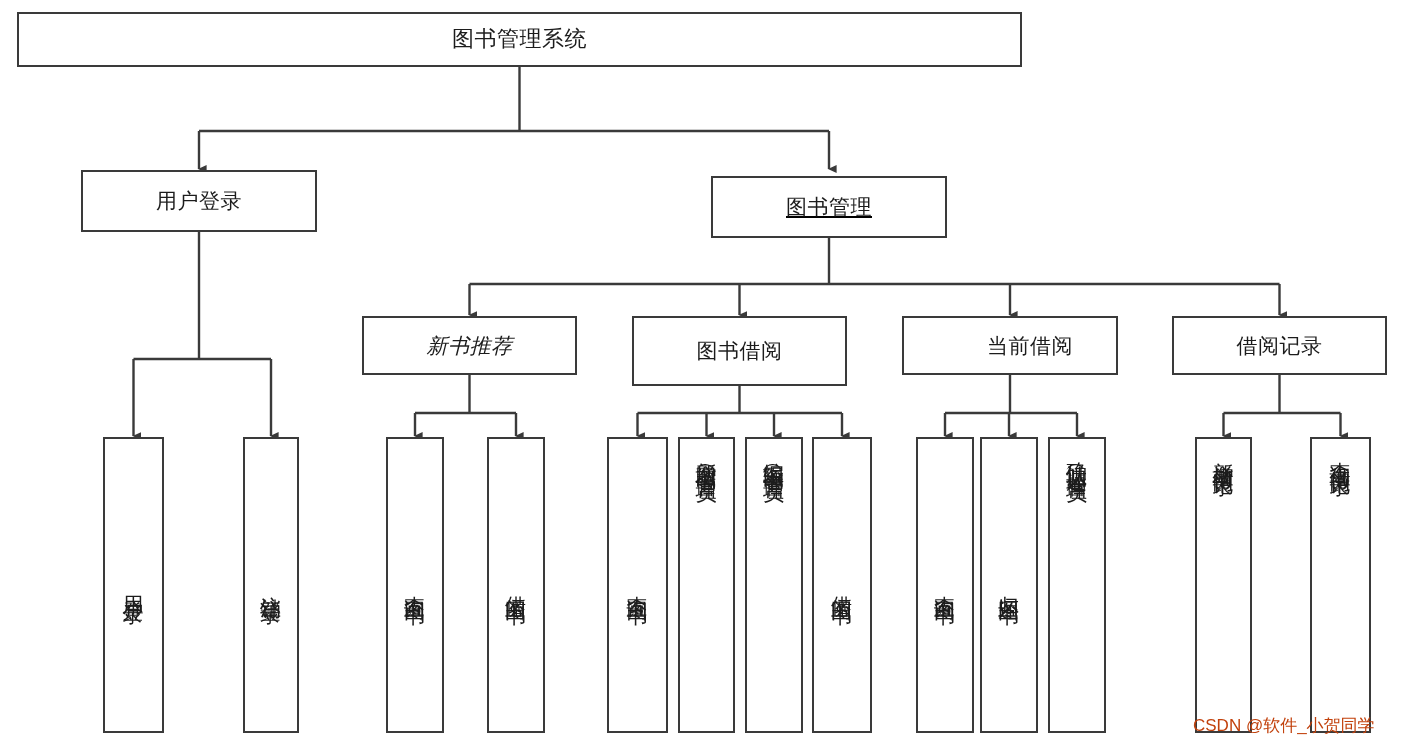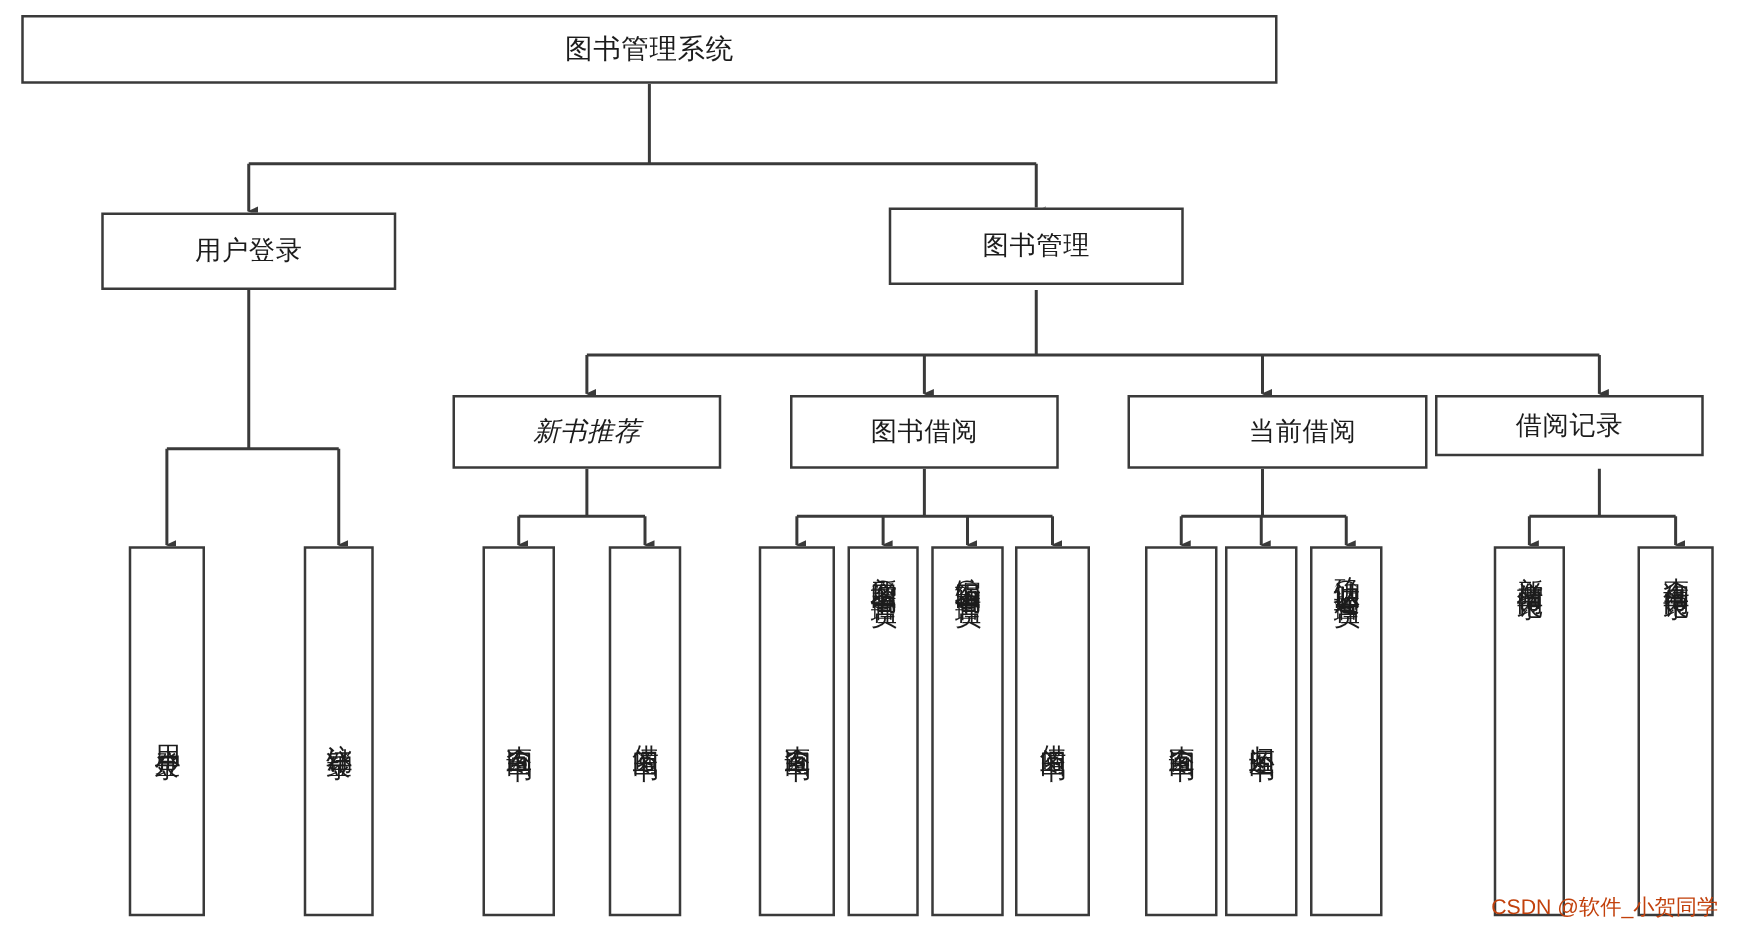--- a/index.html
+++ b/index.html
@@ -120,33 +120,33 @@
       </g>
   </svg>
 
   <div id="nodes-layer">
       <div class="node-box horizontal root" style="left: 17px; top: 12px; width: 1005px; height: 55px;">
         <span class="node-label">图书管理系统</span>
       </div>
       <div class="node-box horizontal" style="left: 81px; top: 170px; width: 236px; height: 62px;">
         <span class="node-label">用户登录</span>
       </div>
-      <div class="node-box horizontal" style="left: 711px; top: 166px; width: 236px; height: 62px;">
+      <div class="node-box horizontal" style="left: 711px; top: 176px; width: 236px; height: 62px; text-decoration: underline;">
         <span class="node-label">图书管理</span>
       </div>
       <div class="node-box horizontal" style="left: 362px; top: 316px; width: 215px; height: 59px; font-style: italic;">
         <span class="node-label">新书推荐</span>
       </div>
-      <div class="node-box horizontal" style="left: 632px; top: 316px; width: 215px; height: 59px;">
+      <div class="node-box horizontal" style="left: 632px; top: 316px; width: 215px; height: 70px;">
         <span class="node-label">图书借阅</span>
       </div>
-      <div class="node-box horizontal" style="left: 902px; top: 316px; width: 240px; height: 59px; padding-left: 40px;">
+      <div class="node-box horizontal" style="left: 902px; top: 316px; width: 216px; height: 59px; padding-left: 40px;">
         <span class="node-label">当前借阅</span>
       </div>
-      <div class="node-box horizontal" style="left: 1148px; top: 316px; width: 215px; height: 49px;">
+      <div class="node-box horizontal" style="left: 1172px; top: 316px; width: 215px; height: 59px;">
         <span class="node-label">借阅记录</span>
       </div>
       <div class="node-box vertical centered" style="left: 103px; top: 437px; width: 61px; height: 296px;">
         <span class="node-label">用户登录</span>
       </div>
       <div class="node-box vertical centered" style="left: 243px; top: 437px; width: 56px; height: 296px;">
         <span class="node-label">注销登录</span>
       </div>
       <div class="node-box vertical centered" style="left: 386px; top: 437px; width: 58px; height: 296px;">
         <span class="node-label">查询图书</span>

